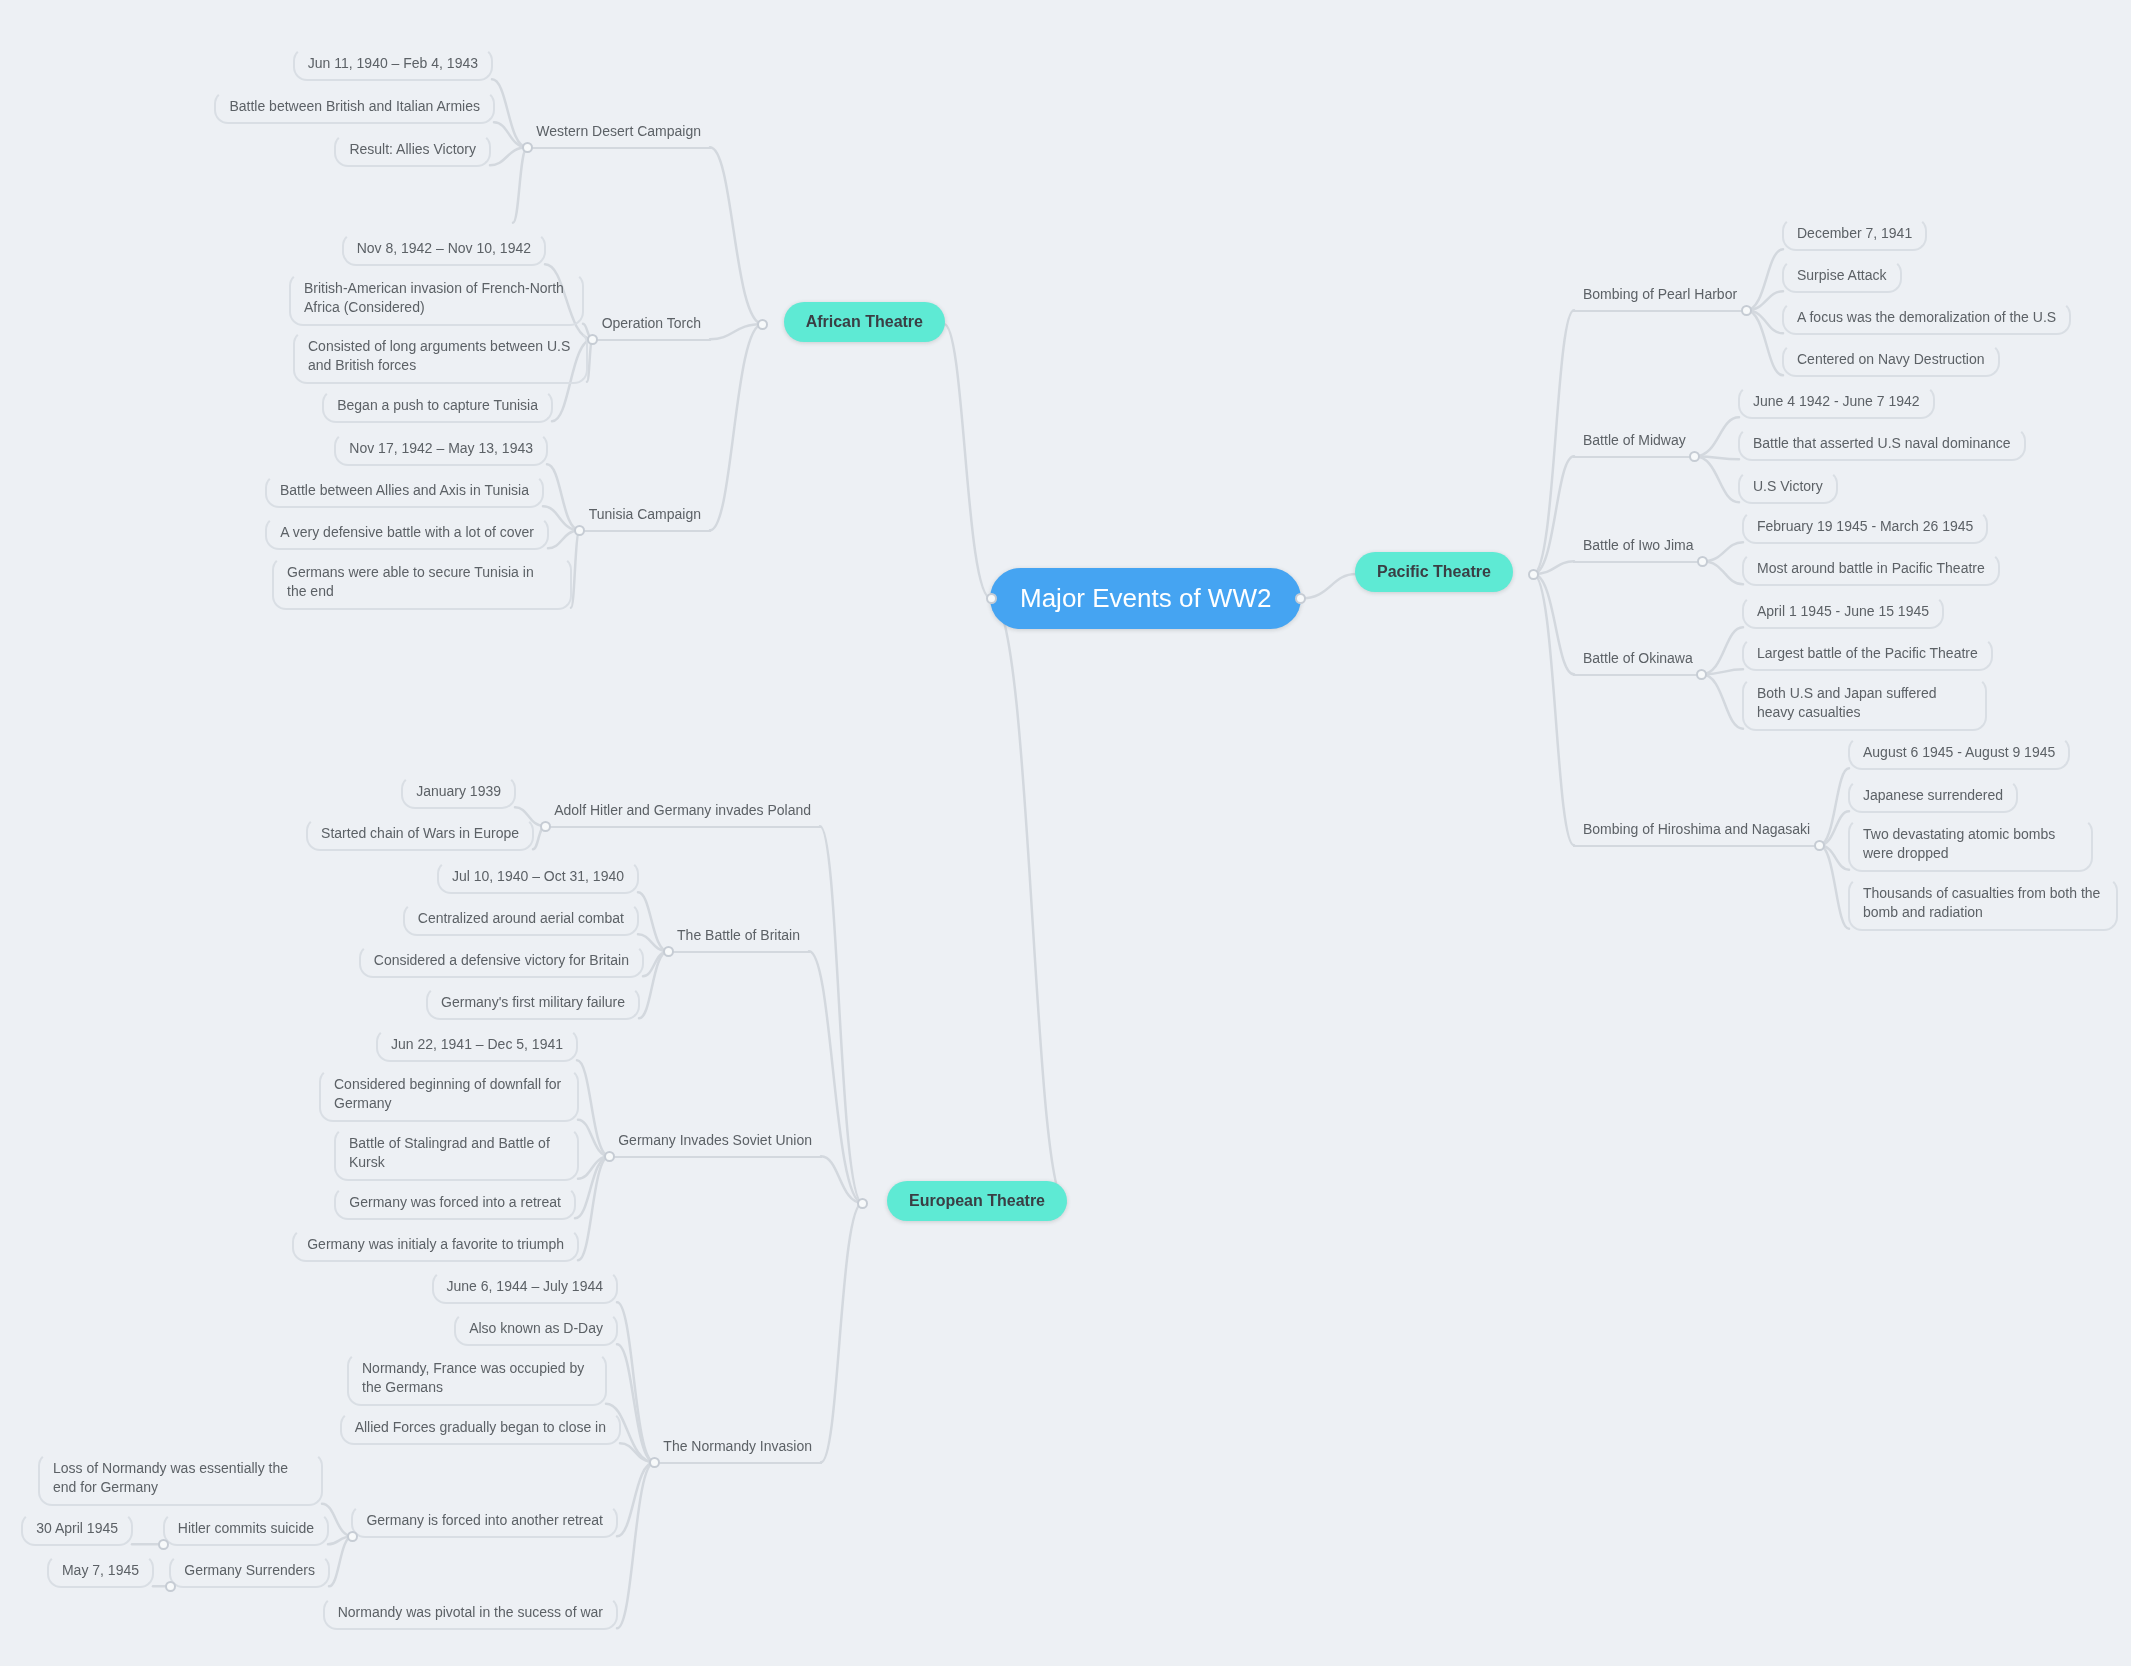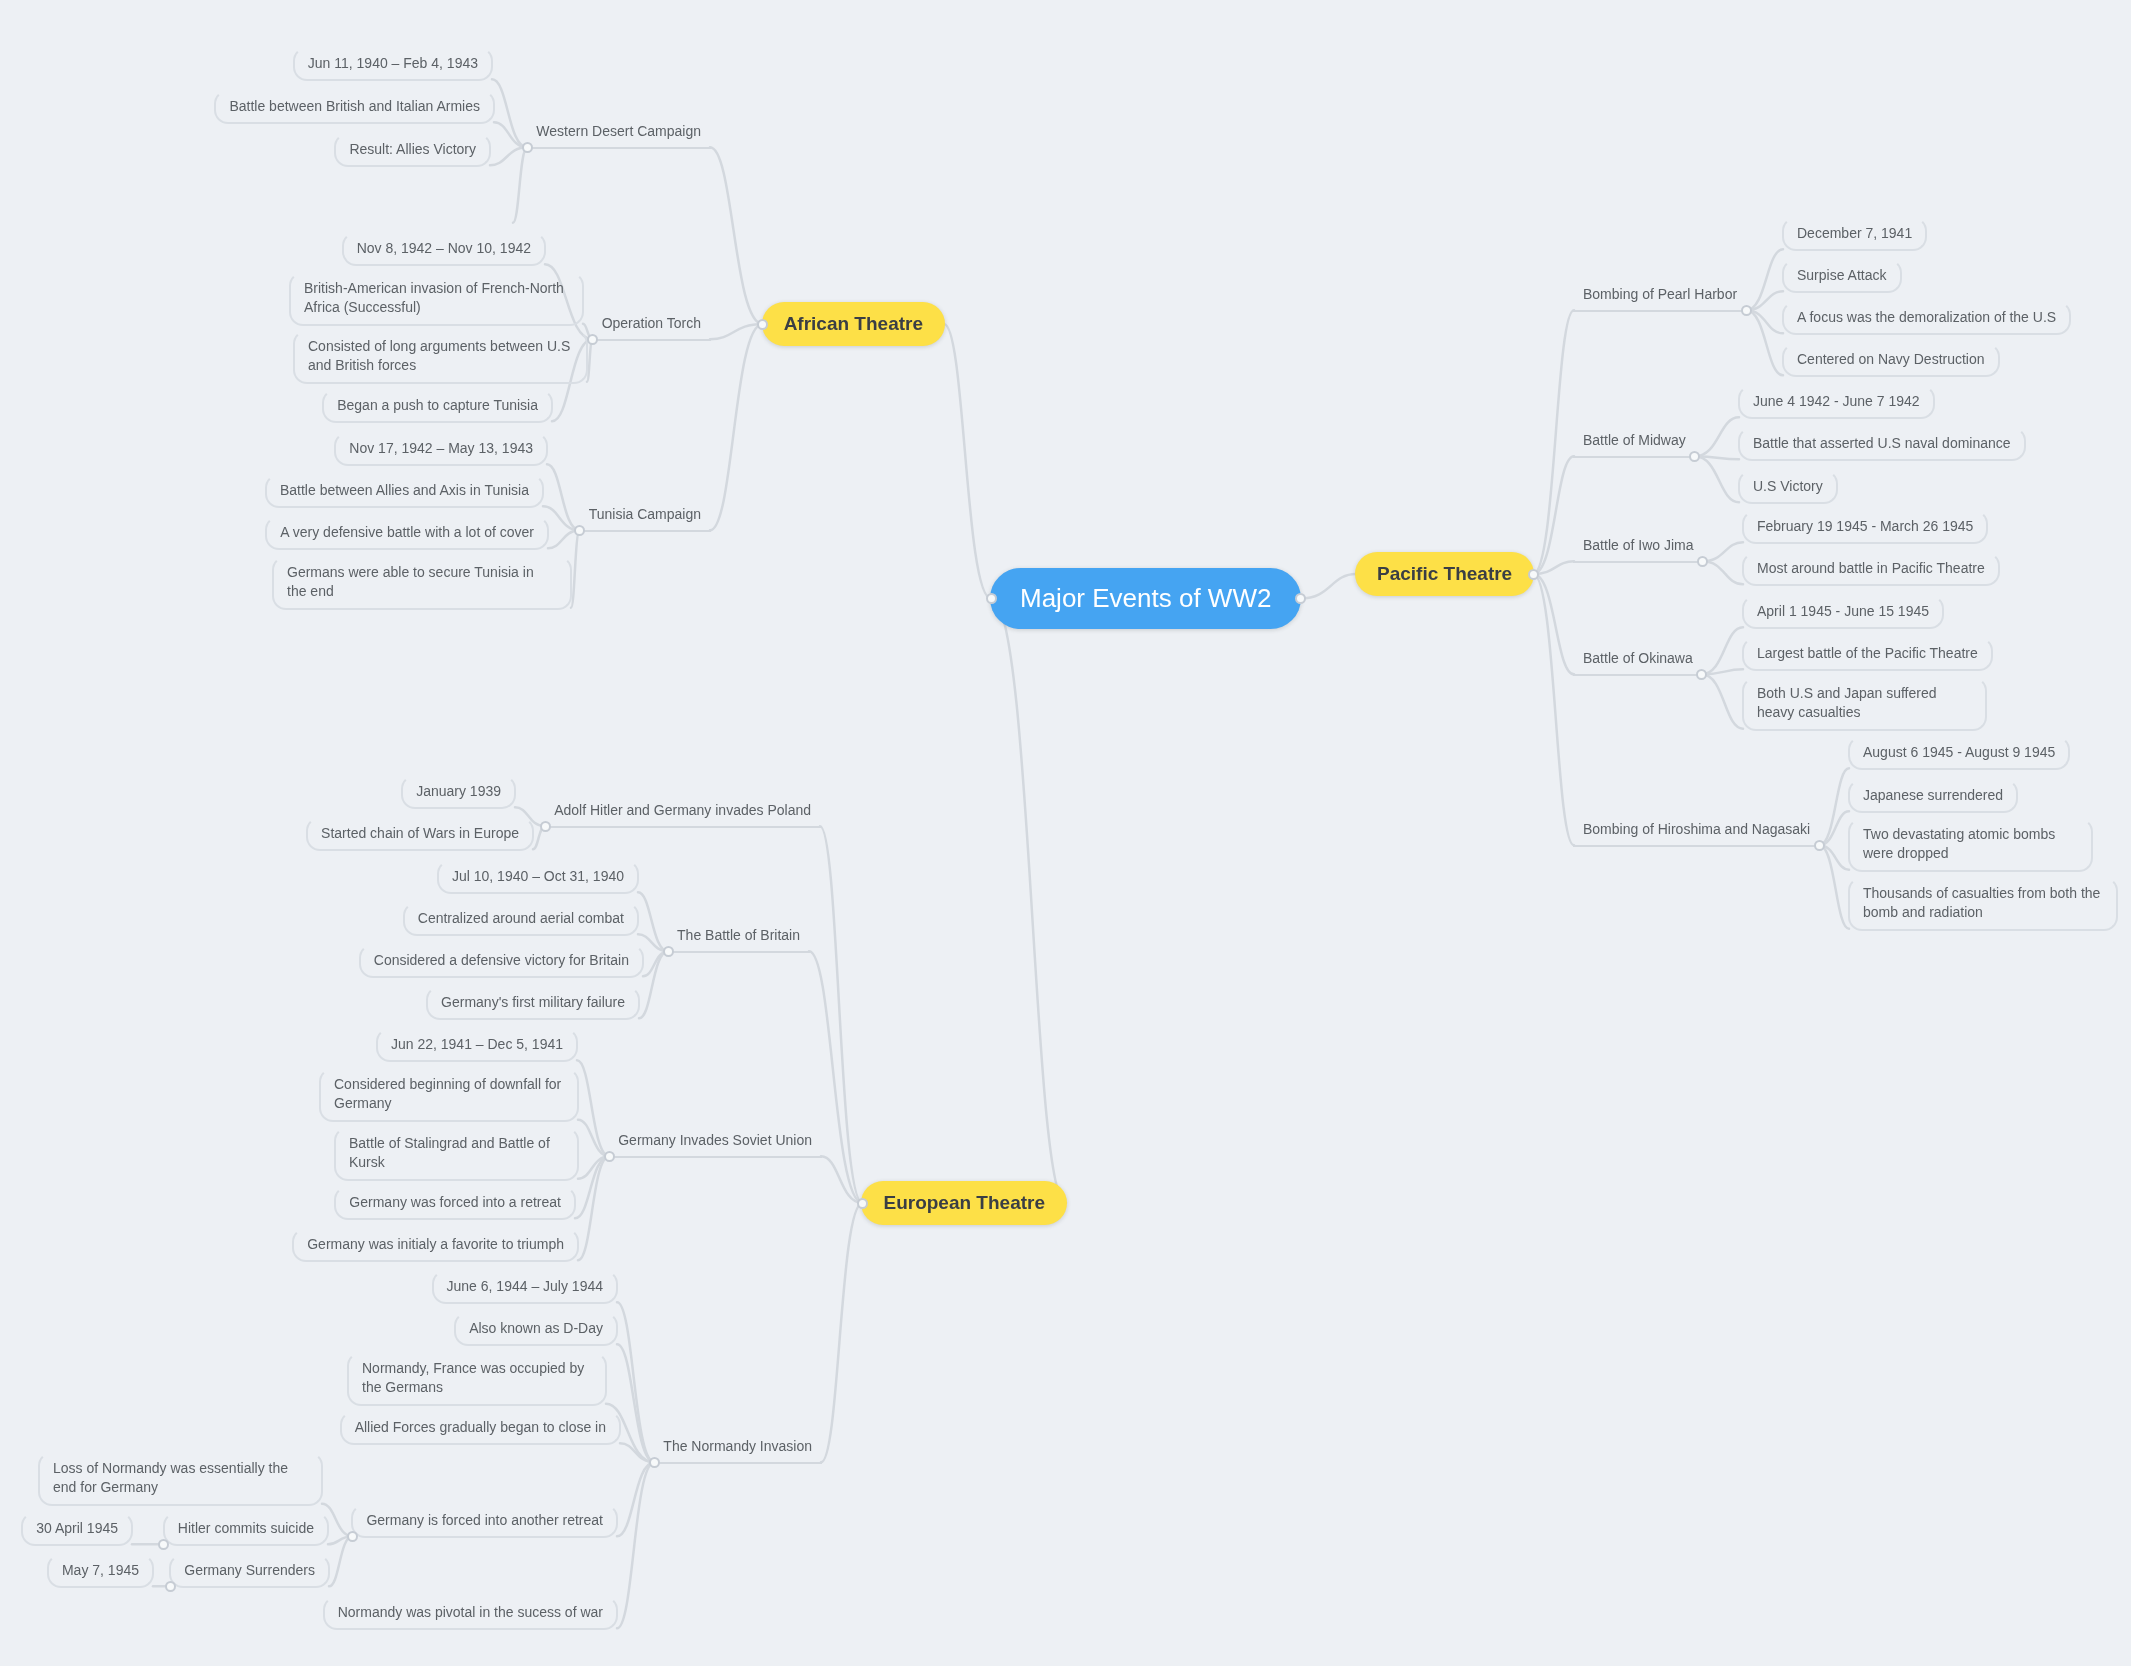--- a/index.html
+++ b/index.html
@@ -7,21 +7,21 @@
   body{font-family:"Liberation Sans",sans-serif;background:#edf0f4}
   #canvas{position:relative;width:2131px;height:1680px;background:#edf0f4}
   #wires{position:absolute;left:0;top:0;z-index:1}
   .wire{fill:none;stroke:#d3d8de;stroke-width:2.5px;stroke-linecap:round}
   .leaf,.topic,.pill{position:absolute;z-index:2;white-space:nowrap}
   .leaf,.topic{font-size:14px;color:#5c6166;line-height:1.38}
   .leaf{padding:5px 13px 6px;border:2px solid #d9dee4;border-top-color:transparent;border-radius:14px}
   .wrap{white-space:normal}
   .topic{padding:4px 10px 6px;border-bottom:2.5px solid #d3d8de}
   .pill{border-radius:40px;box-shadow:0 1px 4px rgba(60,64,67,.20)}
-  .theatre{background:#fde047;color:#3a3e44;font-weight:700;font-size:19px;padding:11px 22px}
+  .theatre{background:#5eead4;color:#3a3e44;font-weight:700;font-size:16px;padding:11px 22px}
   .central{background:#45a4f2;color:#ffffff;font-size:26px;padding:15px 30px}
   .junction{position:absolute;z-index:3;width:11px;height:11px;border-radius:50%;background:#f7f9fa;border:2px solid #c6ccd4}
   #hscroll{position:absolute;left:0;bottom:0;width:100%;height:14px;background:#ffffff;z-index:4}
 </style>
 </head>
 <body>
 
 <div id="canvas">
   <svg id="wires" width="2131" height="1680">
       <path d="M 991 598.5 C 965.15 598.5 965.15 324 944 324" class="wire"></path>
@@ -97,21 +97,21 @@
   <div class="pill theatre" id="b1" style="left:1355px;top:552px">Pacific Theatre</div>
   <div class="pill theatre" id="b2" style="right:1064px;top:1181px">European Theatre</div>
 
   <div class="topic" id="b0t0" style="right:1420px;top:118px">Western Desert Campaign</div>
   <div class="leaf" id="b0t0i0" style="right:1638px;top:47px">Jun 11, 1940 – Feb 4, 1943</div>
   <div class="leaf" id="b0t0i1" style="right:1636px;top:90px">Battle between British and Italian Armies</div>
   <div class="leaf" id="b0t0i2" style="right:1640px;top:133px">Result: Allies Victory</div>
 
   <div class="topic" id="b0t1" style="right:1420px;top:310px">Operation Torch</div>
   <div class="leaf" id="b0t1i0" style="right:1585px;top:232px">Nov 8, 1942 – Nov 10, 1942</div>
-  <div class="leaf wrap" id="b0t1i1" style="right:1547px;top:272px;max-width:295px">British-American invasion of French-North Africa (Successful)</div>
+  <div class="leaf wrap" id="b0t1i1" style="right:1547px;top:272px;max-width:295px">British-American invasion of French-North Africa (Considered)</div>
   <div class="leaf wrap" id="b0t1i2" style="right:1543px;top:330px;max-width:295px">Consisted of long arguments between U.S and British forces</div>
   <div class="leaf" id="b0t1i3" style="right:1578px;top:389px">Began a push to capture Tunisia</div>
 
   <div class="topic" id="b0t2" style="right:1420px;top:501px">Tunisia Campaign</div>
   <div class="leaf" id="b0t2i0" style="right:1583px;top:432px">Nov 17, 1942 – May 13, 1943</div>
   <div class="leaf" id="b0t2i1" style="right:1587px;top:474px">Battle between Allies and Axis in Tunisia</div>
   <div class="leaf" id="b0t2i2" style="right:1582px;top:516px">A very defensive battle with a lot of cover</div>
   <div class="leaf wrap" id="b0t2i3" style="right:1559px;top:556px;max-width:300px">Germans were able to secure Tunisia in the end</div>
 
   <div class="topic" id="b1t0" style="left:1573px;top:281px">Bombing of Pearl Harbor</div>

